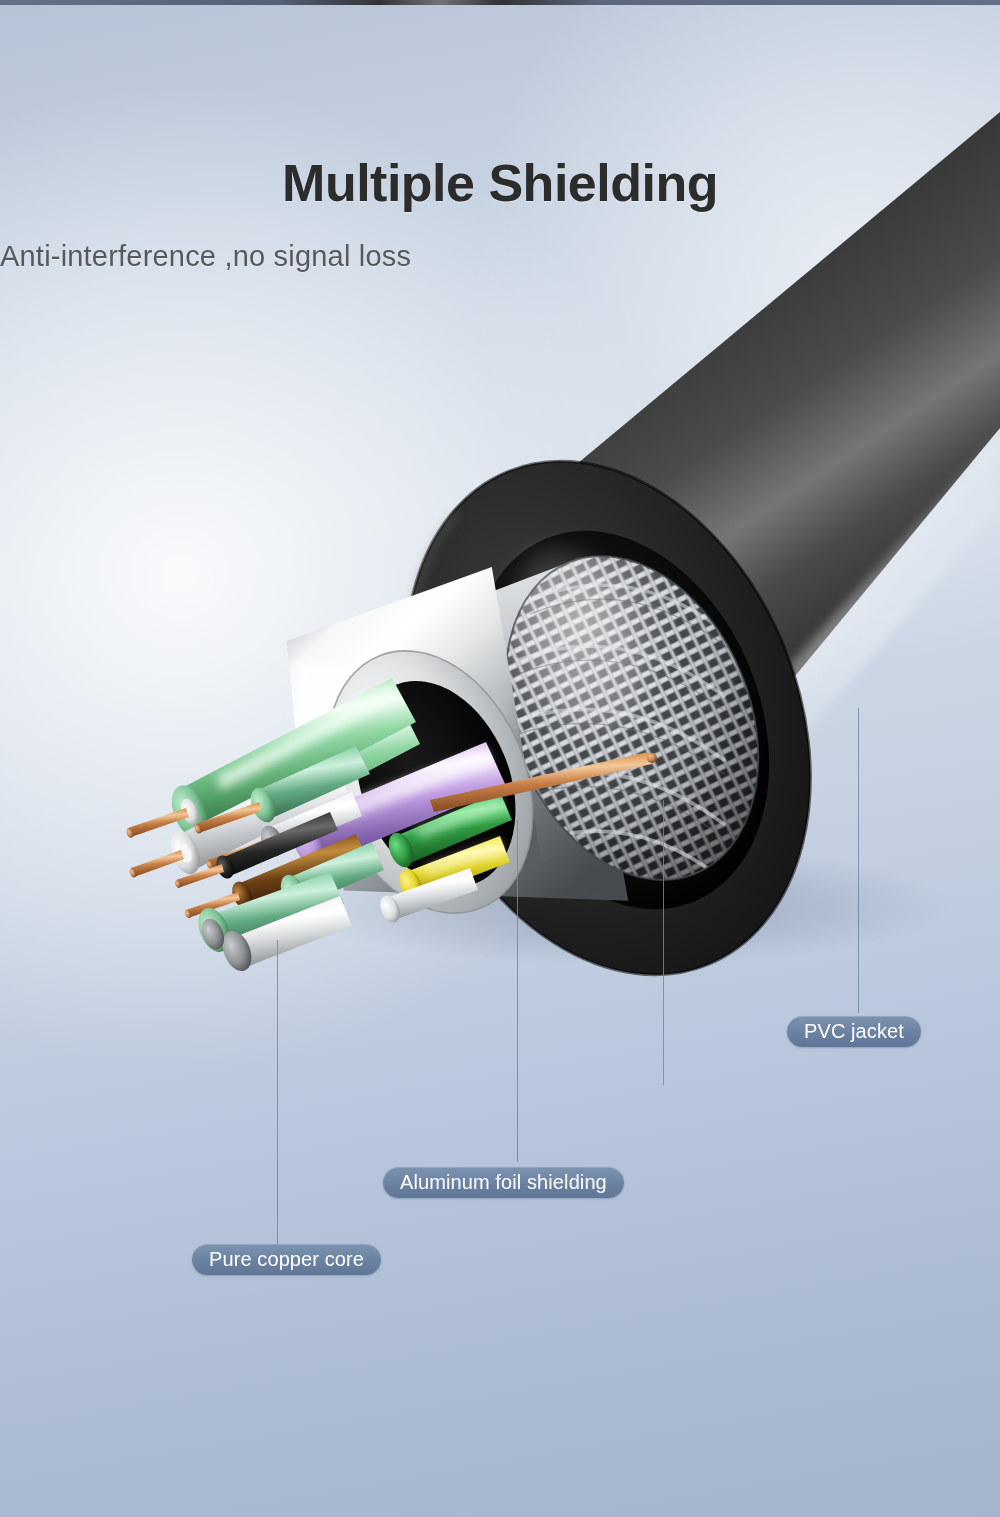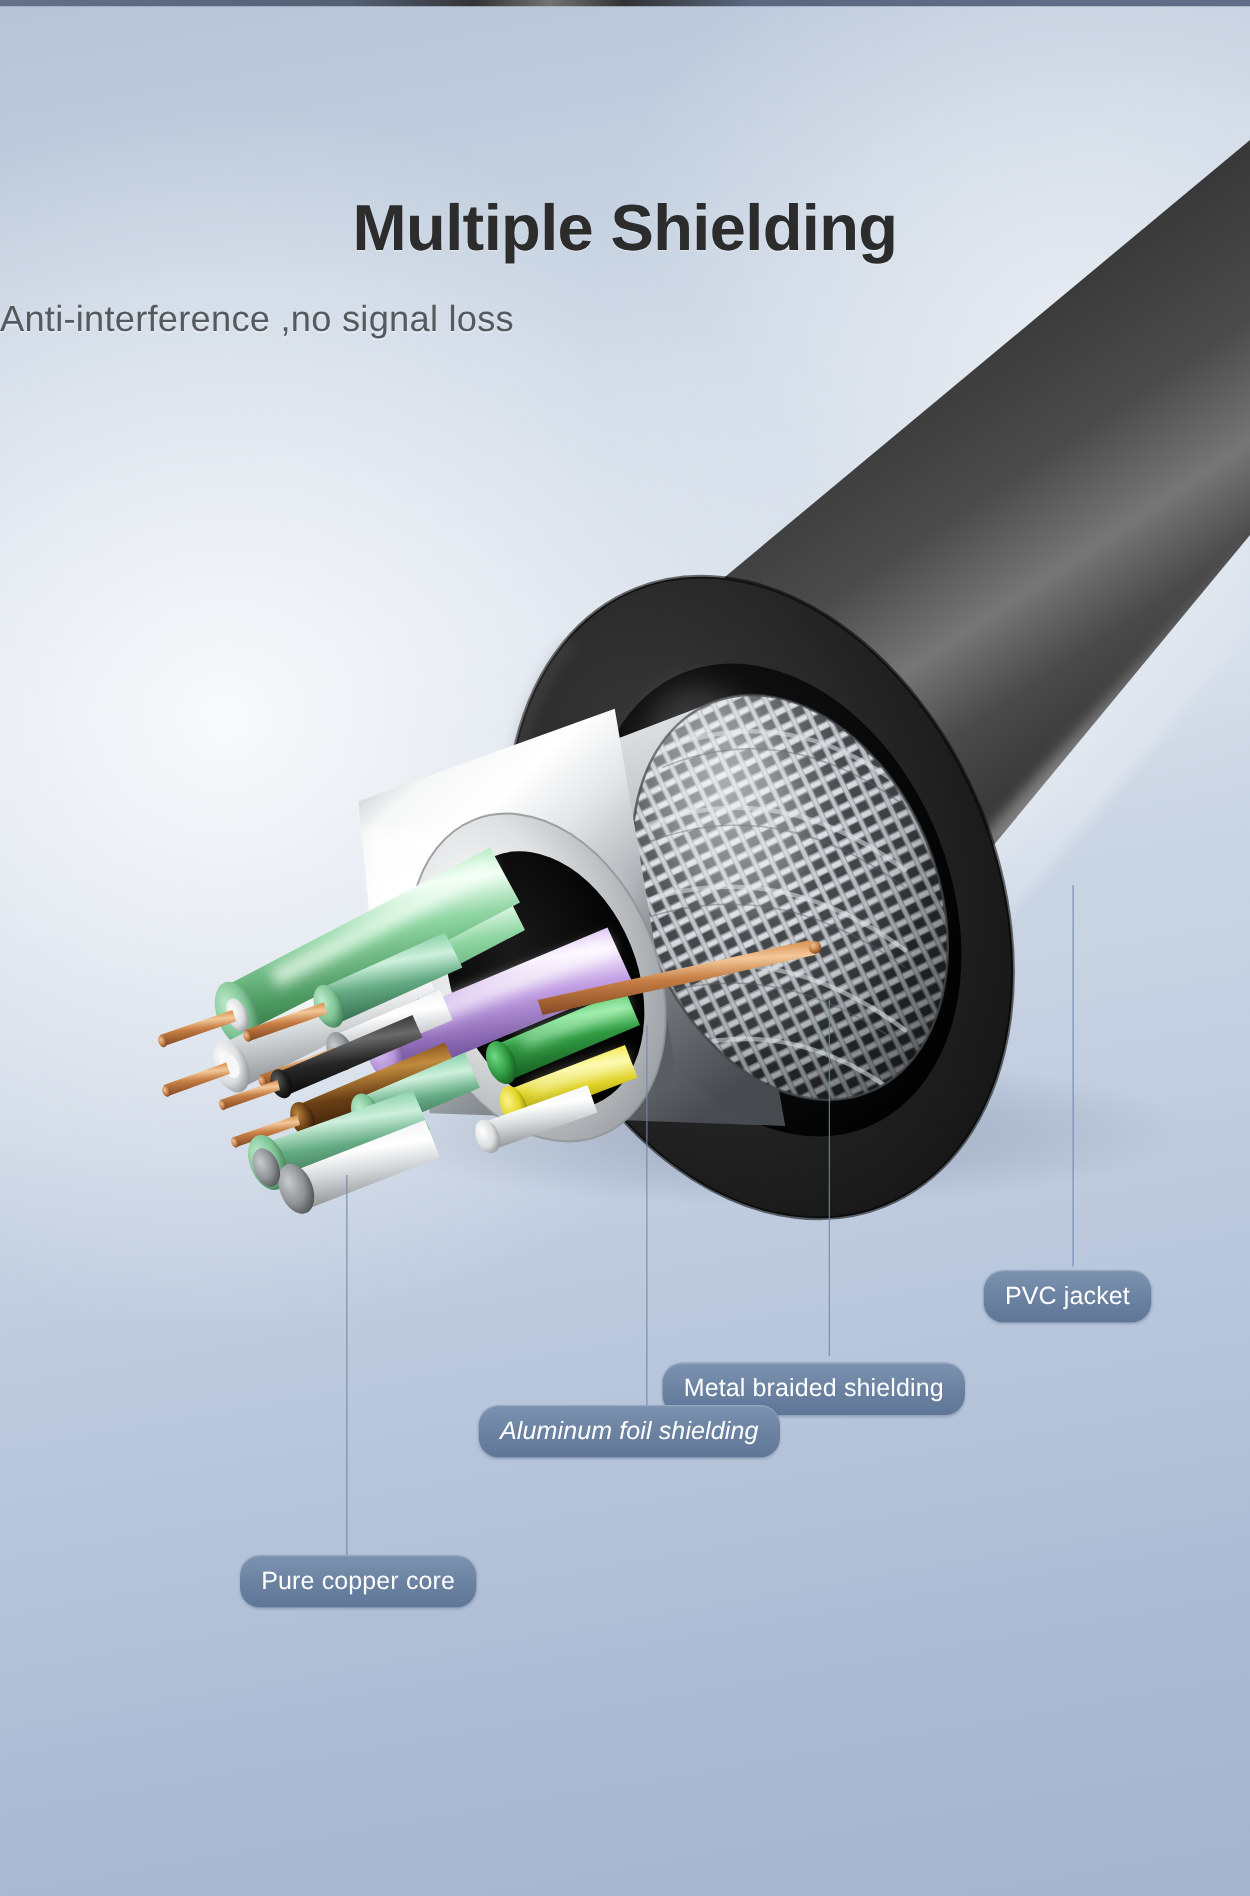--- a/index.html
+++ b/index.html
@@ -50,21 +50,21 @@
   .leader {
     position:absolute; width:1px;
     background:#6f88ab;
     opacity:.85;
   }
 
   
   .pill {
     position:absolute;
     display:flex; align-items:center; justify-content:center;
-    height:42px;
+    height:31px;
     padding:0 17px;
     border-radius:16px;
     background:linear-gradient(180deg,#7c93b0 0%,#6a81a1 55%,#5f7697 100%);
     box-shadow:0 1px 2px rgba(60,80,110,.30), inset 0 1px 0 rgba(255,255,255,.20);
     color:#ffffff;
     font-size:20px;
     white-space:nowrap;
     letter-spacing:.1px;
   }
 </style>
@@ -487,23 +487,20 @@
   </svg>
 
   <div class="leader" style="left:858px; top:708px;  height:305px;"></div>
   <div class="leader" style="left:663px; top:800px;  height:285px;"></div>
   <div class="leader" style="left:517px; top:820px;  height:342px;"></div>
   <div class="leader" style="left:277px; top:940px;  height:304px;"></div>
 
   <div class="pill" style="left:787px;  top:1016px;">
     <span>PVC jacket</span>
   </div>
-  <div class="pill" style="left:530px;  top:1090px;">
-    <span>Metal braided shielding</span>
-  </div>
-  <div class="pill" style="left:383px;  top:1124px;font-style:italic;">
+  <div class="pill" style="left:383px;  top:1167px;">
     <span>Aluminum foil shielding</span>
   </div>
   <div class="pill" style="left:192px;  top:1244px;">
     <span>Pure copper core</span>
   </div>
 
 </div>
 
 </body></html>

